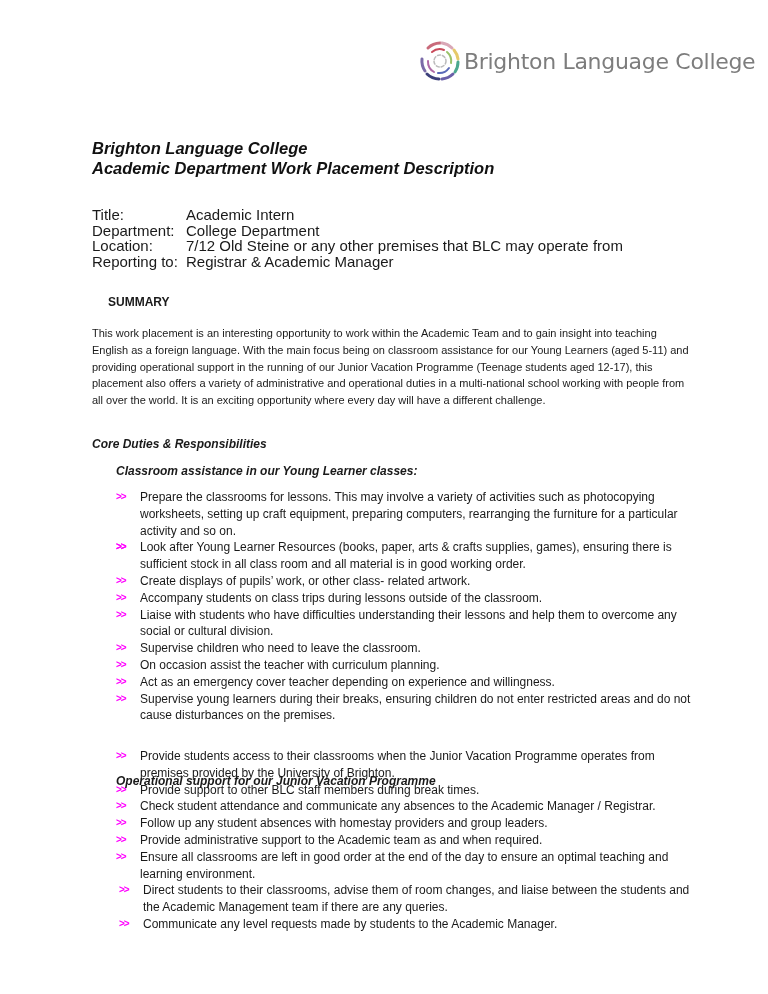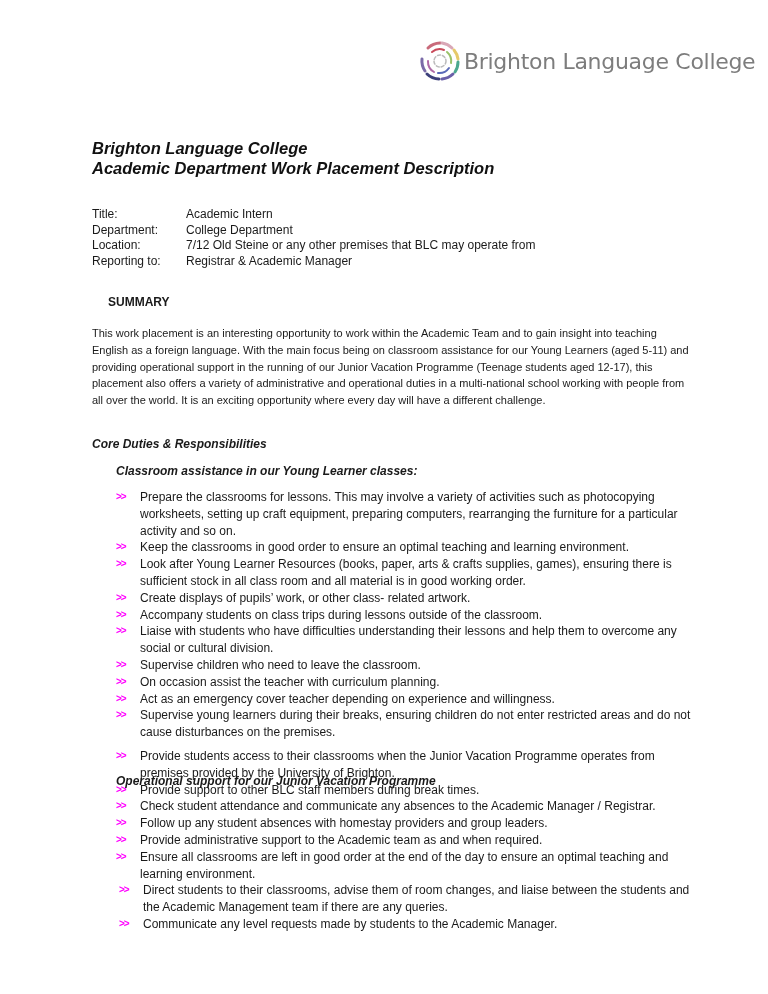--- a/index.html
+++ b/index.html
@@ -8,21 +8,21 @@
     font-family: "Liberation Sans", "DejaVu Sans", sans-serif;
     color: #1a1a1a;
   }
   .logo { position: absolute; left: 418px; top: 36px; height: 50px; display: flex; align-items: center; }
   .logo svg { width: 44px; height: 44px; }
   .logo-text {
     font-family: "DejaVu Sans", sans-serif; font-size: 22px; color: #7d7d7d;
     letter-spacing: -0.3px; margin-left: 2px; font-weight: normal;
   }
   .doc-title { position: absolute; left: 92px; top: 138px; font-size: 16.5px; font-weight: bold; font-style: italic; line-height: 20px; color: #111; }
-  .meta { position: absolute; left: 92px; top: 207px; font-size: 12px; line-height: 15.5px; }
+  .meta { position: absolute; left: 92px; top: 207px; font-size: 15px; line-height: 15.5px; }
   .meta-row { display: flex; }
   .meta-label { width: 94px; }
   .section-title { position: absolute; left: 108px; top: 295px; font-size: 12px; font-weight: bold; }
   .summary { position: absolute; left: 92px; top: 325px; width: 600px; font-size: 11px; line-height: 16.8px; }
   .core-title { position: absolute; left: 92px; top: 437px; font-size: 12px; font-weight: bold; font-style: italic; }
   .sub-title { position: absolute; left: 116px; font-size: 12px; font-weight: bold; font-style: italic; }
   ul.duties { position: absolute; margin: 0; padding: 0; list-style: none; width: 580px; font-size: 12px; line-height: 16.8px; }
   ul.duties li { position: relative; padding-left: 24px; }
   .bullet { position: absolute; left: 0; top: 0; color: #ff00ff; font-weight: bold; font-size: 10px; letter-spacing: -1px; }
   li.shift { margin-left: 3px; }
@@ -75,21 +75,21 @@
 </div>
 
 <div class="section-title">SUMMARY</div>
 <div class="summary">This work placement is an interesting opportunity to work within the Academic Team and to gain insight into teaching English as a foreign language. With the main focus being on classroom assistance for our Young Learners (aged 5-11) and providing operational support in the running of our Junior Vacation Programme (Teenage students aged 12-17), this placement also offers a variety of administrative and operational duties in a multi-national school working with people from all over the world. It is an exciting opportunity where every day will have a different challenge.</div>
 
 <div class="core-title">Core Duties &amp; Responsibilities</div>
 
 <div class="sub-title" style="top:464px;">Classroom assistance in our Young Learner classes:</div>
 <ul class="duties" style="left:116px; top:489px;">
   <li><span class="bullet">&gt;&gt;</span><span>Prepare the classrooms for lessons. This may involve a variety of activities such as photocopying worksheets, setting up craft equipment, preparing computers, rearranging the furniture for a particular activity and so on.</span></li>
-  <li><span class="bullet">&gt;&gt;</span><span>Keep the classrooms in good order to ensure an optimal teaching and learning environment.</span></li>
+  <li><span class="bullet">&gt;&gt;</span></li>
   <li><span class="bullet">&gt;&gt;</span><span>Look after Young Learner Resources (books, paper, arts &amp; crafts supplies, games), ensuring there is sufficient stock in all class room and all material is in good working order.</span></li>
   <li><span class="bullet">&gt;&gt;</span><span>Create displays of pupils’ work, or other class- related artwork.</span></li>
   <li><span class="bullet">&gt;&gt;</span><span>Accompany students on class trips during lessons outside of the classroom.</span></li>
   <li><span class="bullet">&gt;&gt;</span><span>Liaise with students who have difficulties understanding their lessons and help them to overcome any social or cultural division.</span></li>
   <li><span class="bullet">&gt;&gt;</span><span>Supervise children who need to leave the classroom.</span></li>
   <li><span class="bullet">&gt;&gt;</span><span>On occasion assist the teacher with curriculum planning.</span></li>
   <li><span class="bullet">&gt;&gt;</span><span>Act as an emergency cover teacher depending on experience and willingness.</span></li>
   <li><span class="bullet">&gt;&gt;</span><span>Supervise young learners during their breaks, ensuring children do not enter restricted areas and do not cause disturbances on the premises.</span></li>
 </ul>
 

